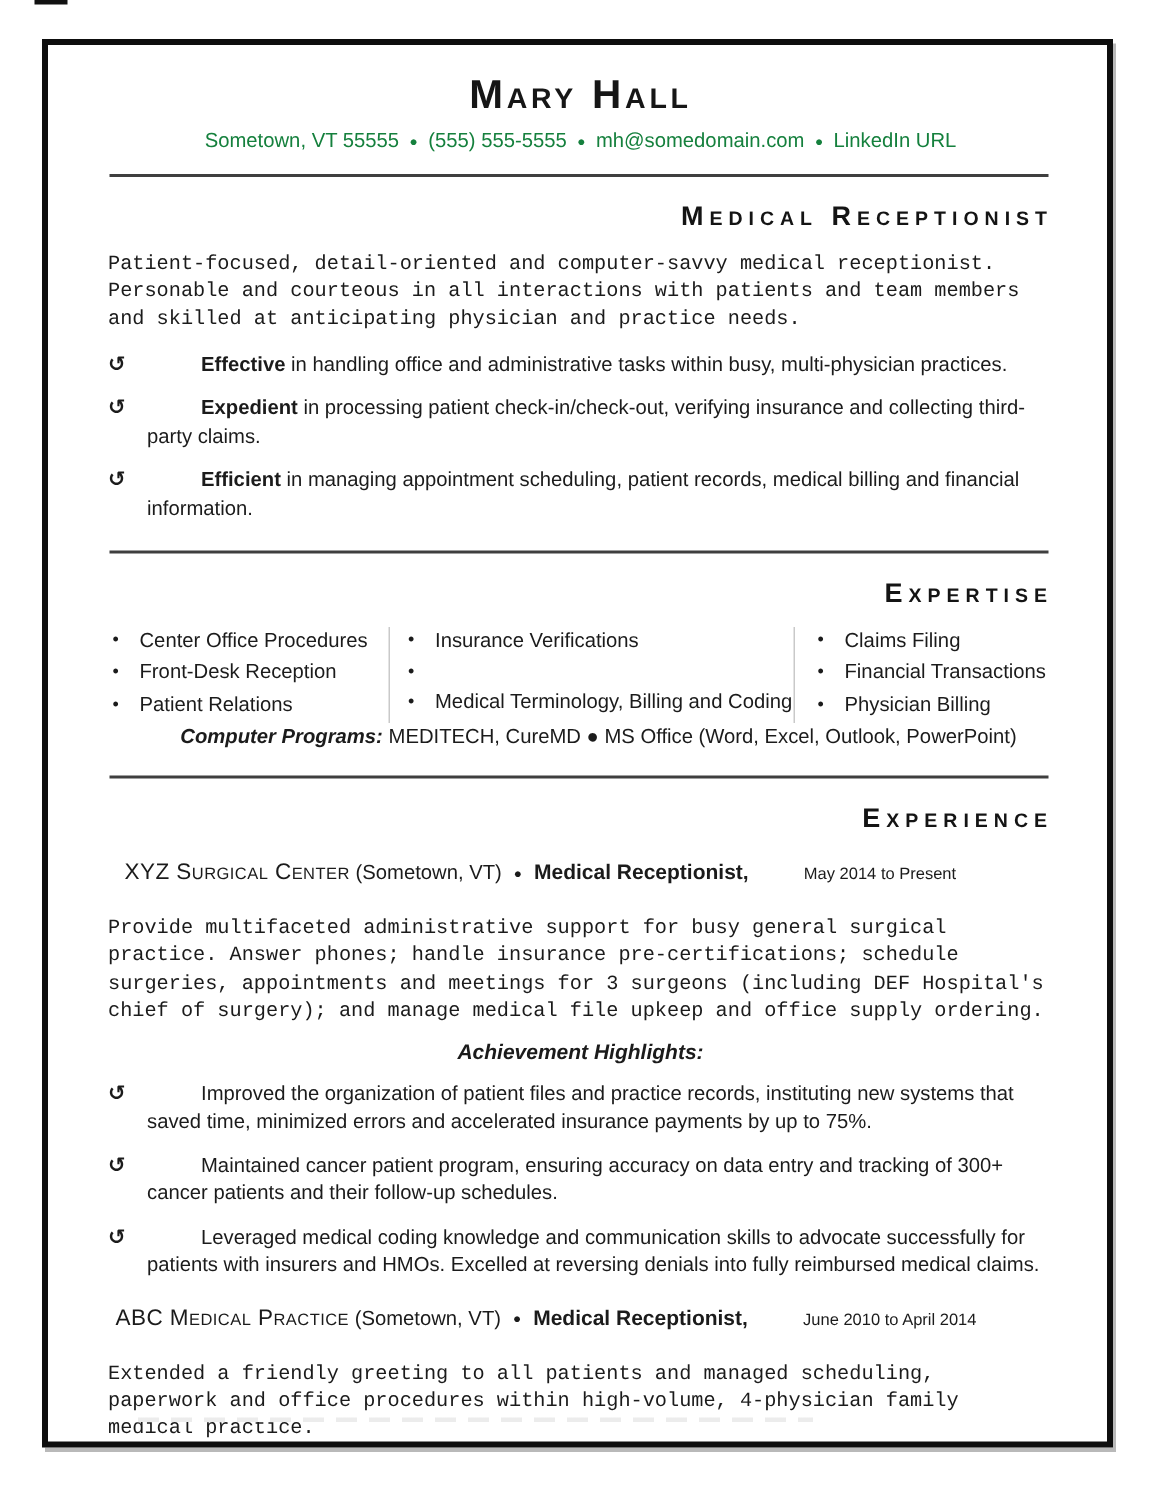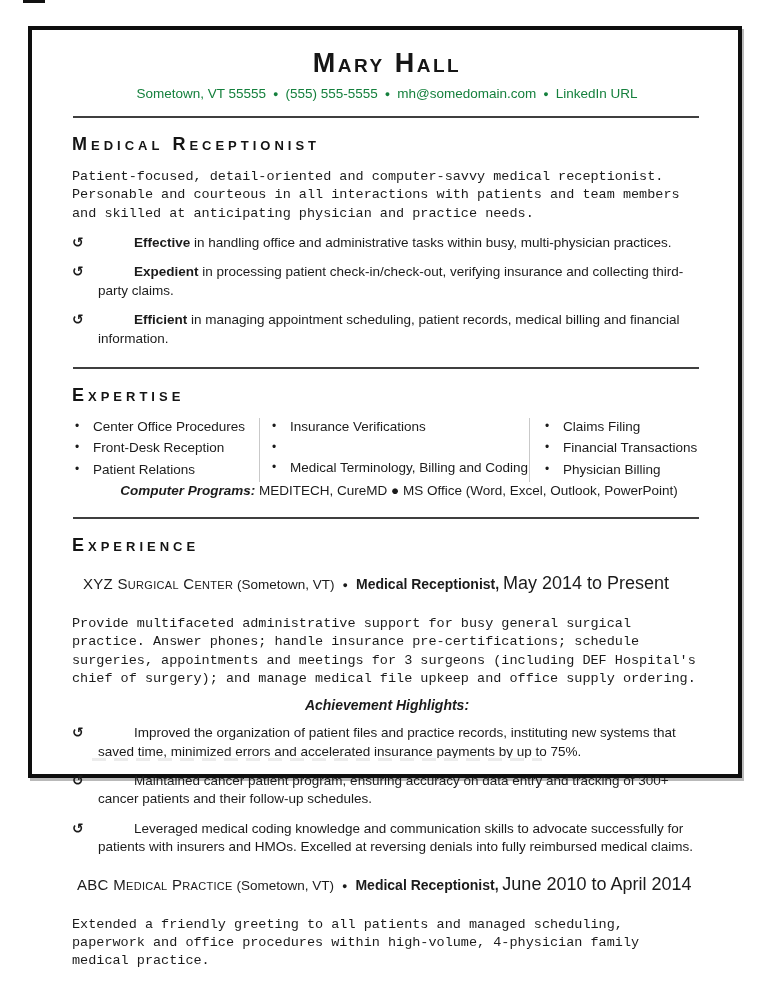--- a/index.html
+++ b/index.html
@@ -1,32 +1,32 @@
 <!DOCTYPE html>
 <html><head>
 <meta charset="utf-8">
 <style>
   * { margin:0; padding:0; box-sizing:border-box; }
   html,body { width:768px; height:994px; background:#ffffff; overflow:hidden;
     font-family:"Liberation Sans","DejaVu Sans",sans-serif; color:#1b1b1b; }
   .artifact-top { position:absolute; left:23px; top:0; width:22px; height:3px; background:#111; }
   .page {
-    position:absolute; left:28px; top:26px; width:714px; height:752px;
+    position:absolute; left:28px; top:26px; width:714px; height:939px;
     background:#fff; border:4px solid #0e0e0e;
     box-shadow:2px 3px 0 #b9b9b9;
     padding:18px 36px 0 40px;
   }
   
   .name { text-align:center; font-size:27px; font-weight:700; letter-spacing:2.5px;
     font-variant:small-caps; color:#161616; }
   .contact { text-align:center; font-size:13.5px; margin-top:7px; color:#15803d; }
   .contact .sep { font-size:9px; vertical-align:1px; padding:0 7px; }
   .rule { border:0; border-top:2px solid #3f3f3f; margin:15px 3px 0 1px; }
   
-  .section-heading { text-align:left; font-size:18px; font-weight:700; letter-spacing:4px;
+  .section-heading { text-align:right; font-size:18px; font-weight:700; letter-spacing:4px;
     font-variant:small-caps; margin-top:16px; color:#141414; }
   
   .para { font-size:13.5px; line-height:1.36; margin-top:13px;font-family:Liberation Mono, monospace; }
   
   .arrow-item { position:relative; padding-left:26px; margin-top:11px;
     font-size:13.5px; line-height:1.36; }
   .arrow-item .glyph { position:absolute; left:0; top:-1px; font-weight:700; font-size:14px; }
   .arrow-item .txt { text-indent:36px; }
   .lead { font-weight:700; }
   
@@ -37,21 +37,21 @@
   .col3 { flex:1; border-left:1px solid #c9c9c9; padding-left:12px; }
   .col li { display:flex; list-style:none; margin-bottom:3px; }
   .col .dot { width:21px; flex:0 0 21px; text-align:left; padding-left:3px; font-size:12px; }
   .programs { font-size:13.5px; margin-top:1px; margin-left:24px;text-align:center; }
   .programs .label { font-weight:700; font-style:italic; }
   
   .job-head { font-size:13.5px; margin-top:17px; margin-left:11px; }
   .company { font-variant:small-caps; font-size:15px; letter-spacing:0.3px; }
   .job-sep { font-size:9px; vertical-align:1px; padding:0 8px; }
   .role { font-weight:700; font-size:14px; }
-  .dates { font-size:18px; }
+  .dates { font-size:11px;margin-left:33px; }
   .job-desc { margin-top:21px; }
   .ach-heading { text-align:center; font-weight:700; font-style:italic; font-size:14px; margin-top:9px; }
   .job2 .job-head { margin-left:5px; }
   .faint-scan-artifact { position:absolute; left:60px; bottom:13px; width:450px; height:3px;
     background:repeating-linear-gradient(90deg,#ececec 0 14px,#ffffff 14px 22px); }
 </style>
 </head>
 <body>
 
 <div class="artifact-top"></div>

